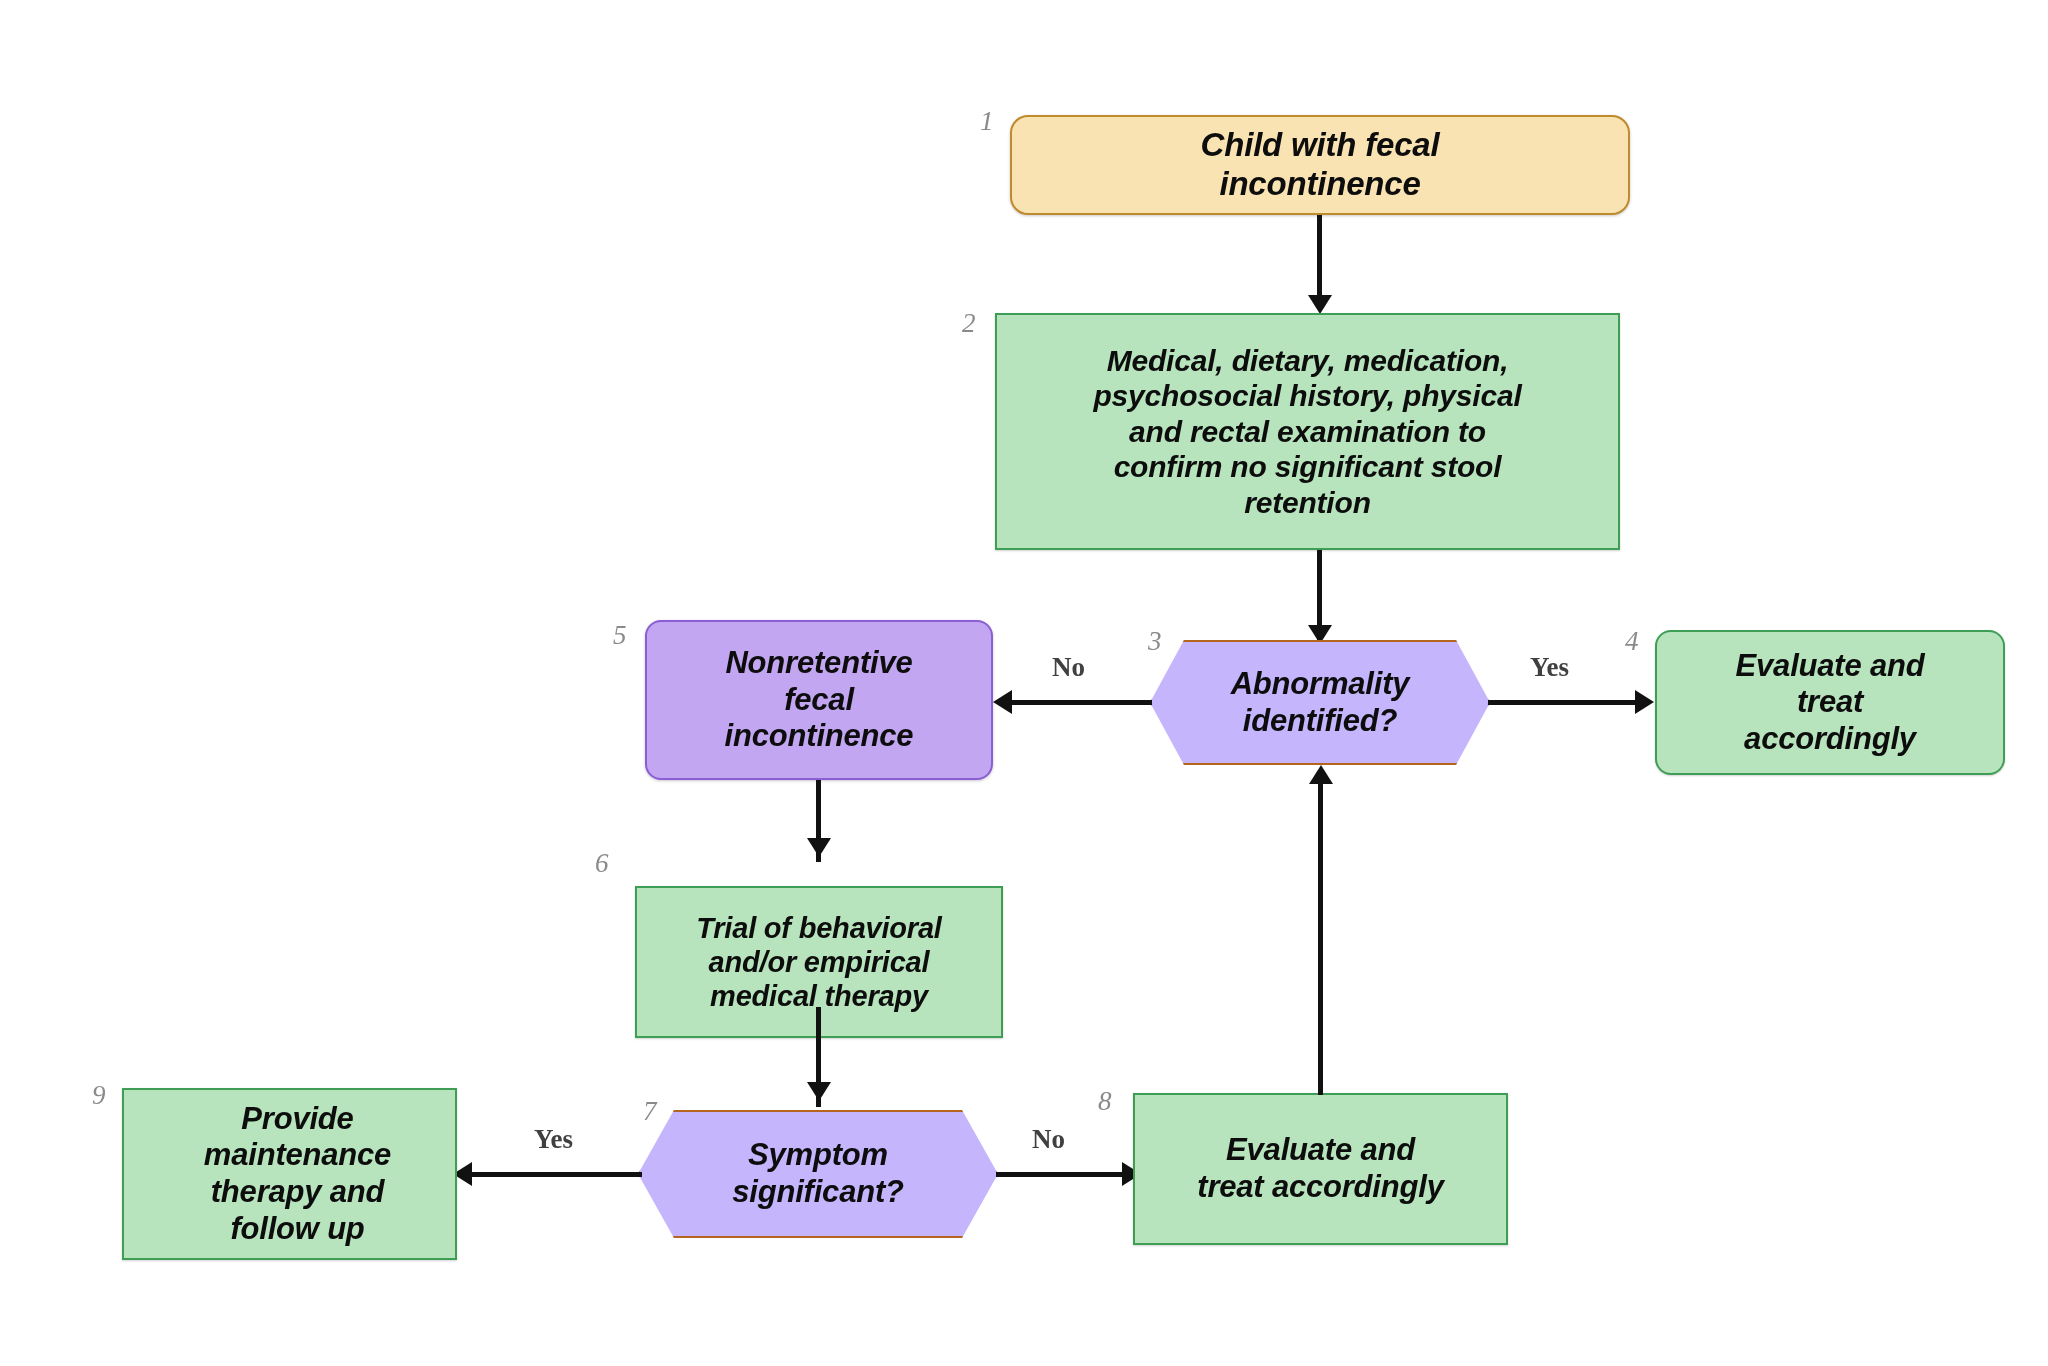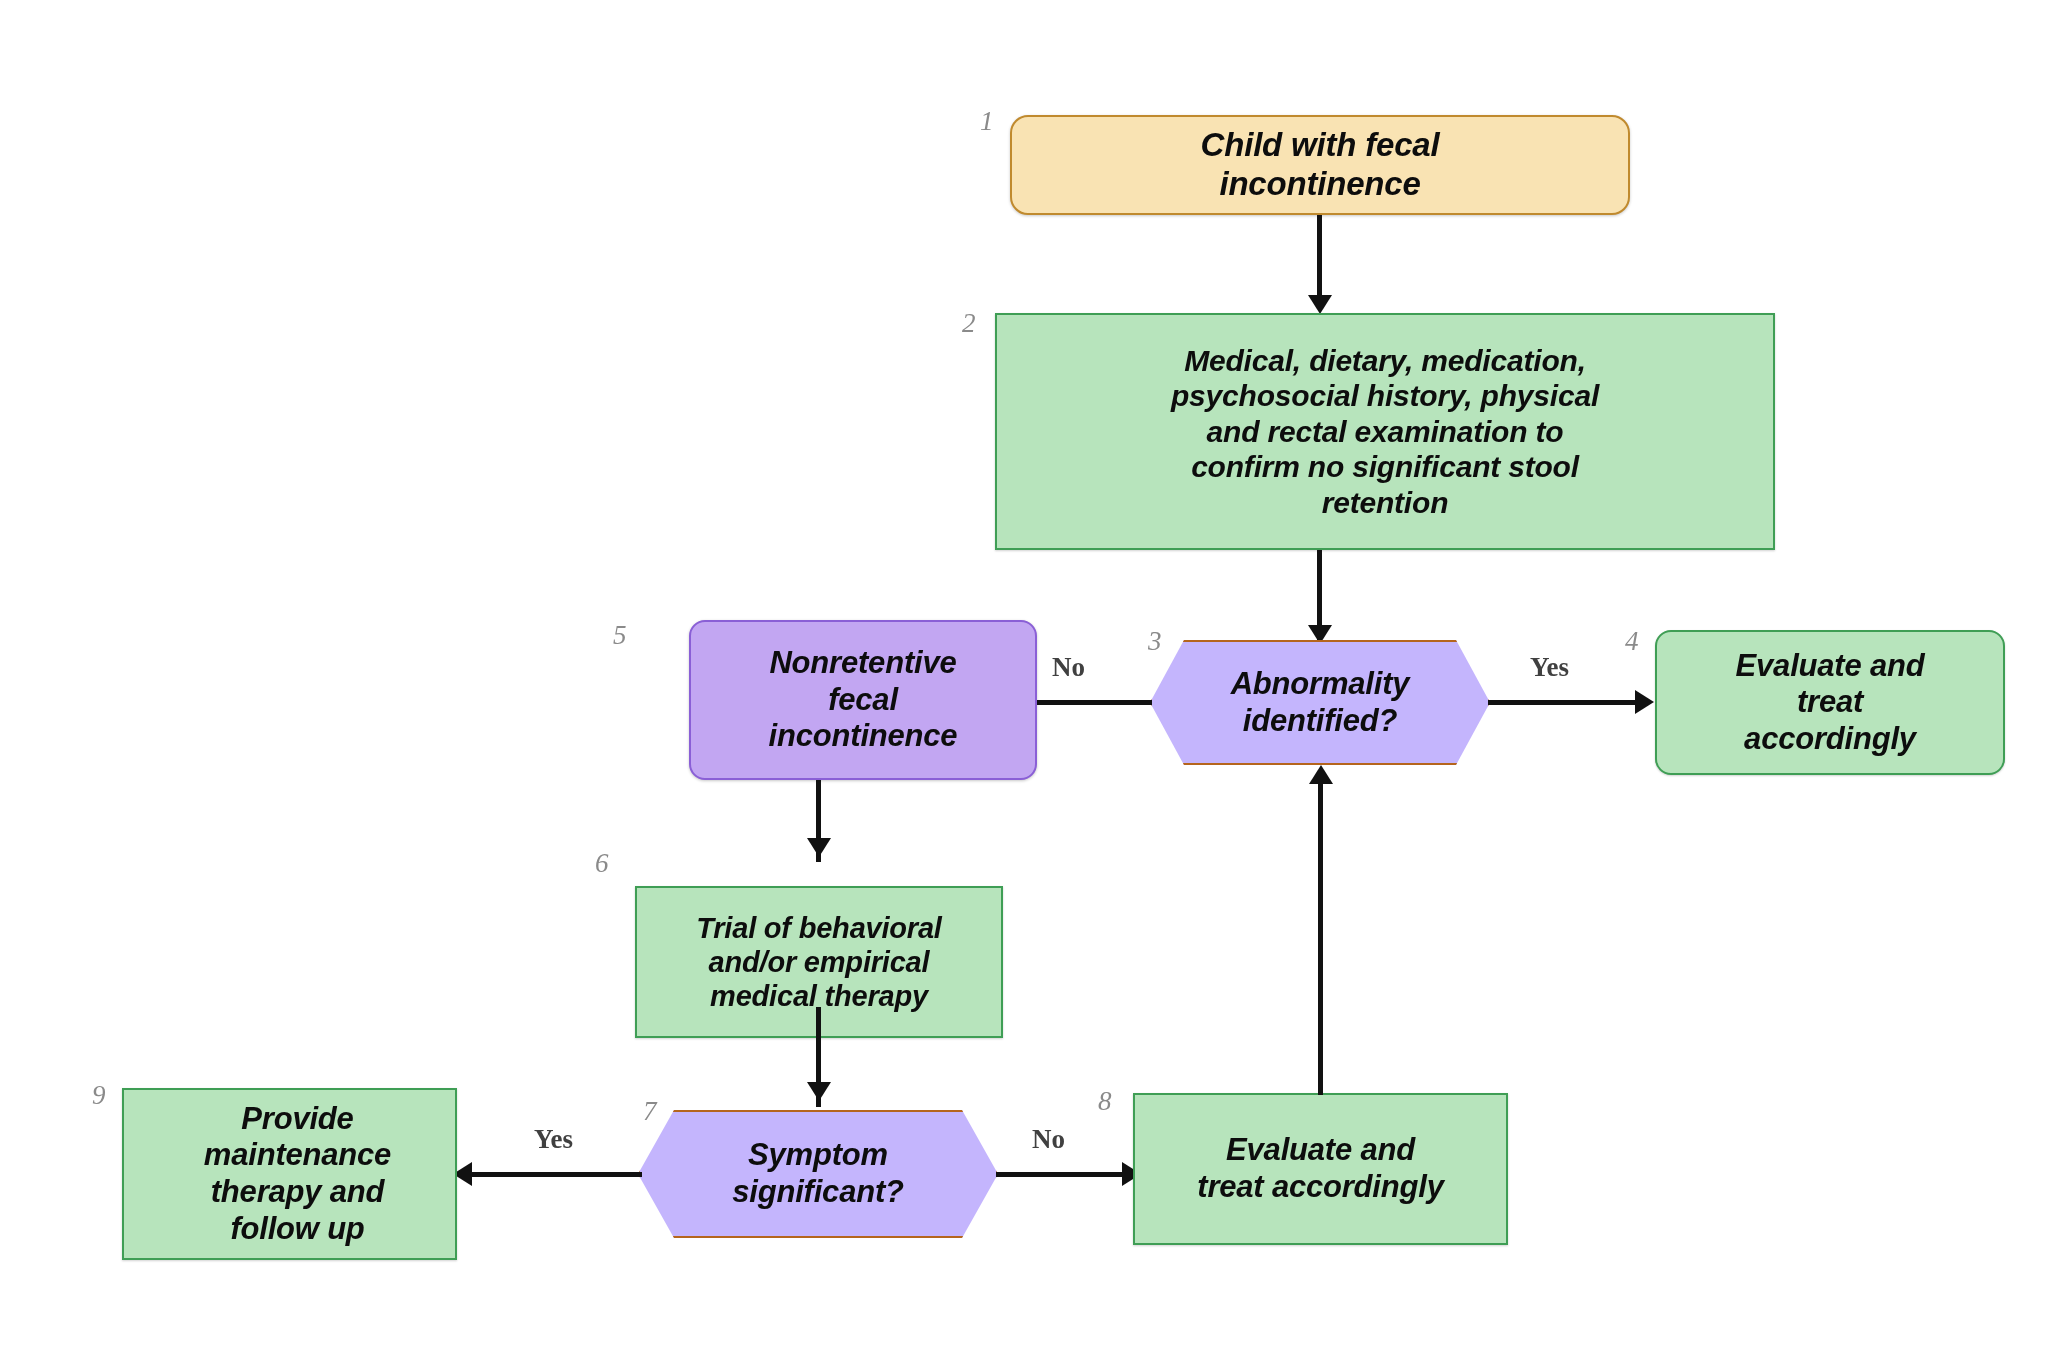--- a/index.html
+++ b/index.html
@@ -57,21 +57,20 @@
     border-radius: 18px;
     box-shadow: 0 1px 3px rgba(0,0,0,0.22);
   }
 
   
   .round-purple {
     background: #c2a6f2;
     border: 2px solid #8a5fd6;
     border-radius: 16px;
     box-shadow: 0 1px 3px rgba(0,0,0,0.22);
-    margin-left: 44px;
   }
 
   
   .hexagon {
     background: #c4b5fd;
     border: 2px solid #b5651d;
     clip-path: polygon(10% 0%, 90% 0%, 100% 50%, 90% 100%, 10% 100%, 0% 50%);
     box-shadow: none;
   }
 
@@ -140,21 +139,21 @@
 <div id="canvas">
 
   <div class="step-num" style="left:980px; top:108px;">1</div>
   <div class="node round-tan" style="left:1010px; top:115px; width:620px; height:100px; font-size:33px;">Child with fecal
 incontinence</div>
 
   <div class="conn-v" style="left:1317px; top:215px; height:88px;"></div>
   <div class="arrow arrow-down" style="left:1308px; top:295px;"></div>
 
   <div class="step-num" style="left:962px; top:310px;">2</div>
-  <div class="node rect-green" style="left:995px; top:313px; width:780px; height:237px; font-size:30px;">Medical, dietary, medication,
+  <div class="node rect-green" style="left:995px; top:313px; width:625px; height:237px; font-size:30px;">Medical, dietary, medication,
 psychosocial history, physical
 and rectal examination to
 confirm no significant stool
 retention</div>
 
   <div class="conn-v" style="left:1317px; top:550px; height:90px;"></div>
   <div class="arrow arrow-down" style="left:1308px; top:625px;"></div>
 
   <div class="step-num" style="left:1148px; top:628px;">3</div>
   <div class="node hexagon" style="left:1150px; top:640px; width:340px; height:125px; font-size:31px;">Abnormality

